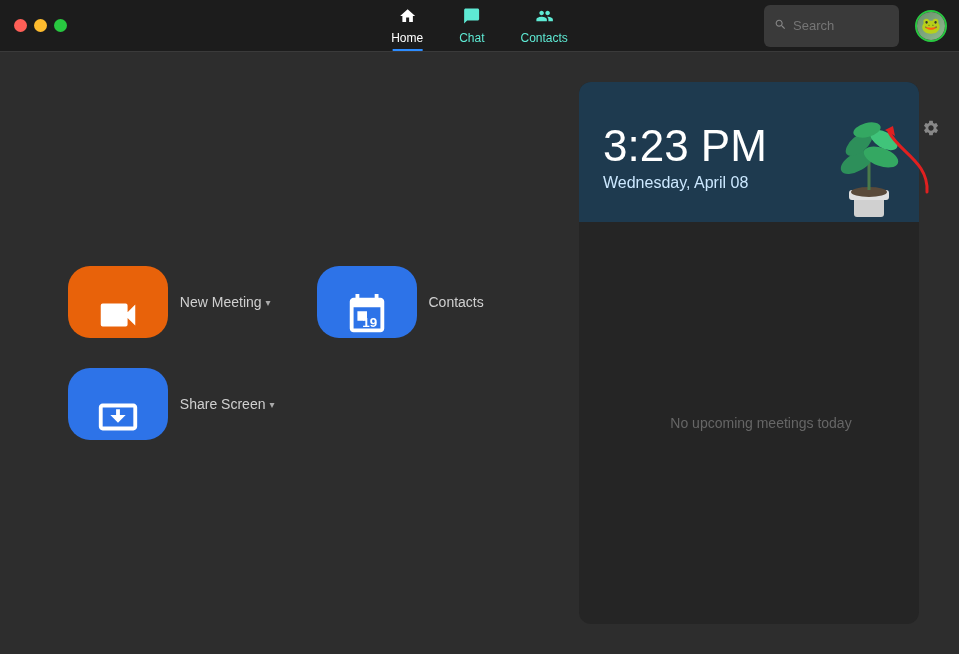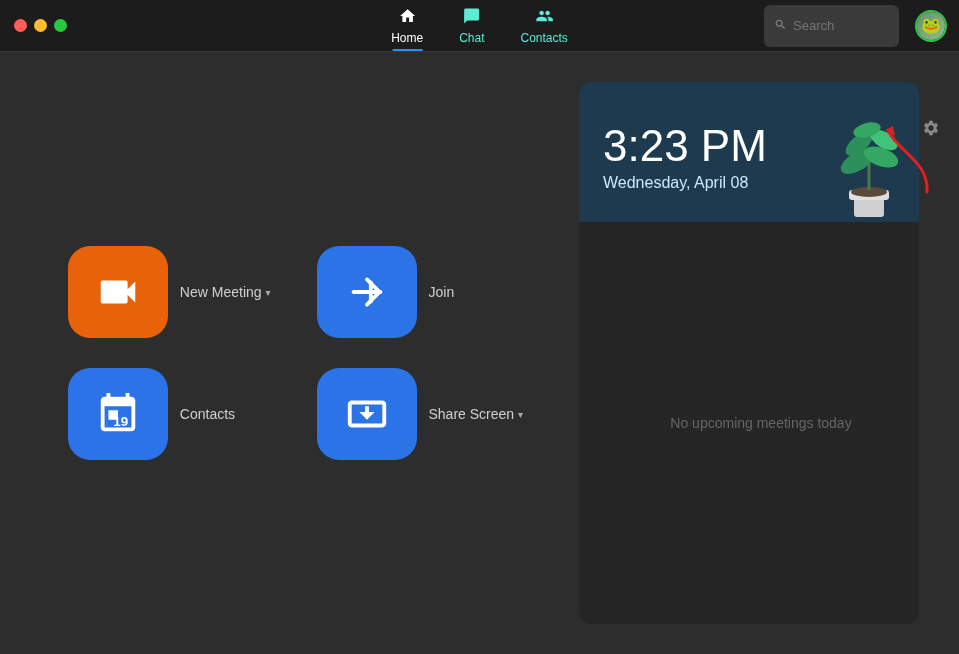--- a/index.html
+++ b/index.html
@@ -152,24 +152,24 @@
       display: flex;
       flex-direction: row;
       align-items: center;
       gap: 12px;
       cursor: pointer;
       margin-left: 12px;
     }
 
     .action-btn {
       width: 100px;
-      height: 92px;
+      height: 72px;
       border-radius: 22px;
       display: flex;
-      align-items: center;
+      align-items: flex-end;
       justify-content: center;
       cursor: pointer;
       transition: opacity 0.15s;
     }
 
     .btn-orange { background: #e8620a; }
     .btn-blue { background: #2d73e8; }
     .btn-blue2 { background: #2d73e8; }
     .btn-blue3 { background: #2d73e8; }
 
@@ -350,31 +350,20 @@
           <svg viewBox="0 0 24 24" fill="white" width="46" height="46">
             <path d="M17 10.5V7a1 1 0 0 0-1-1H4a1 1 0 0 0-1 1v10a1 1 0 0 0 1 1h12a1 1 0 0 0 1-1v-3.5l4 4v-11l-4 4z"></path>
           </svg>
         </div>
         <span class="action-label">
           <span>New Meeting</span>
           <span class="caret">▾</span>
         </span>
       </div>
 
-      <div class="action-item">
-        <div class="action-btn btn-blue">
-          <svg viewBox="0 0 24 24" fill="white" width="46" height="46">
-            <path d="M19 11H7.83l4.88-4.88c.39-.39.39-1.03 0-1.42-.39-.39-1.02-.39-1.41 0l-6.59 6.59c-.39.39-.39 1.02 0 1.41l6.59 6.59c.39.39 1.02.39 1.41 0 .39-.39.39-1.02 0-1.41L7.83 13H19c.55 0 1-.45 1-1s-.45-1-1-1z" transform="rotate(180 12 12)"></path>
-            <path d="M13 11V7a1 1 0 0 1 2 0v4h4a1 1 0 0 1 0 2h-4v4a1 1 0 0 1-2 0v-4H9a1 1 0 0 1 0-2h4z"></path>
-          </svg>
-        </div>
-        <span class="action-label">
-          <span>Join</span>
-        </span>
-      </div>
 
       <div class="action-item">
         <div class="action-btn btn-blue2">
 
           <svg viewBox="0 0 24 24" fill="white" width="46" height="46">
             <path d="M19 3h-1V1h-2v2H8V1H6v2H5c-1.11 0-1.99.9-1.99 2L3 19c0 1.1.89 2 2 2h14c1.1 0 2-.9 2-2V5c0-1.1-.9-2-2-2zm0 16H5V8h14v11zM7 10h5v5H7z"></path>
             <text x="9.5" y="18" font-size="7" fill="white" font-weight="bold" font-family="sans-serif">19</text>
           </svg>
         </div>
         <span class="action-label">

